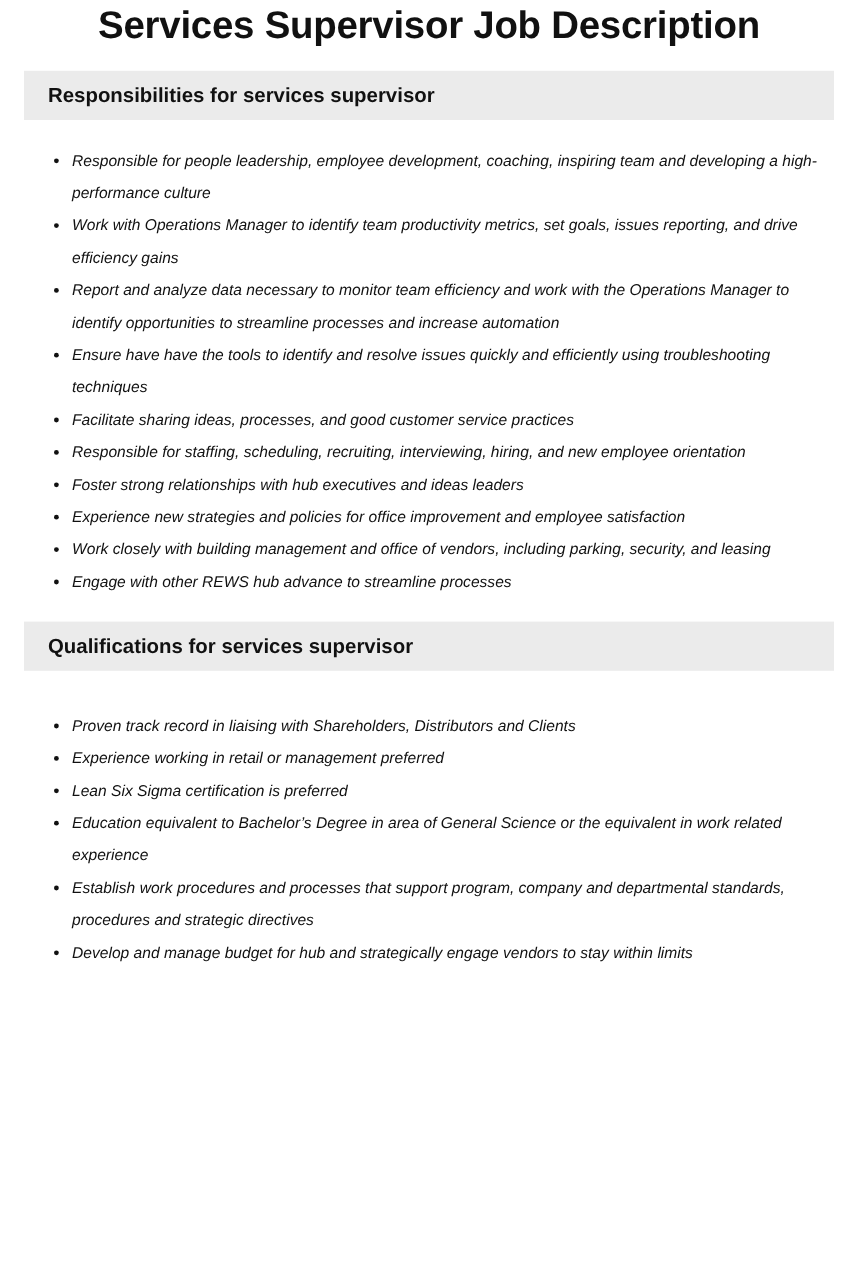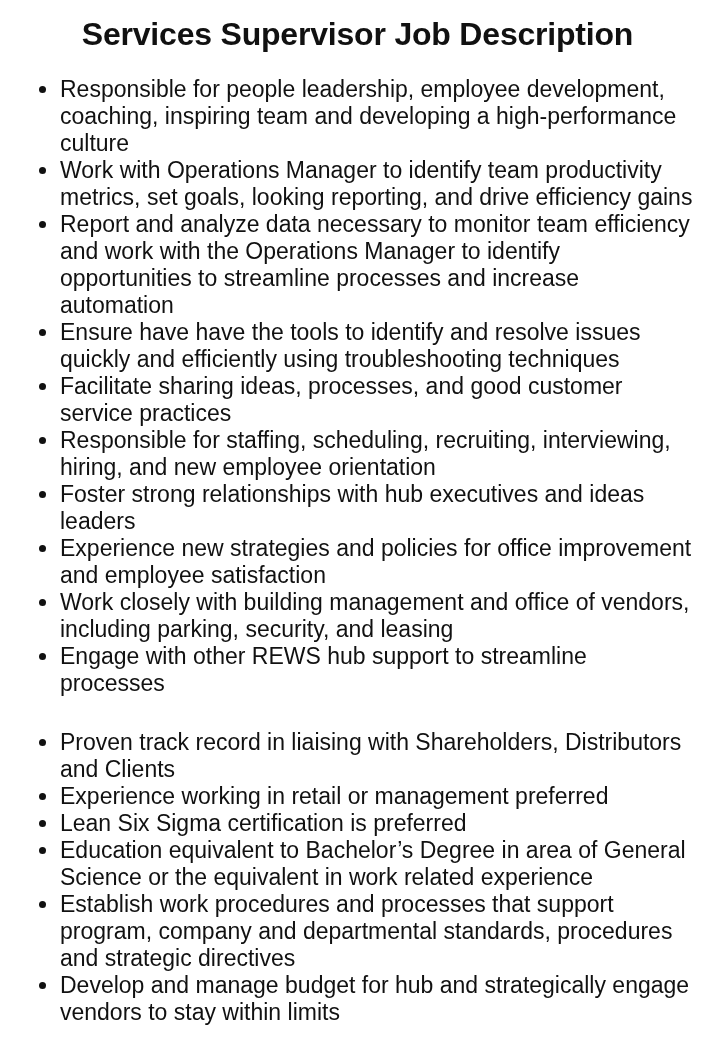--- a/index.html
+++ b/index.html
@@ -1,44 +1,46 @@
 <!DOCTYPE html>
 <html><head>
 <meta charset="utf-8">
 <style>
   html, body { margin: 0; padding: 0; background: #ffffff; }
   body { width: 720px; height: 1056px; overflow: hidden; font-family: "Liberation Sans", "DejaVu Sans", sans-serif; color: #111111; }
   .page { padding: 0 25px 0 20px; }
-  h1 { margin: 0; padding-top: 14px; height: 42px; text-align: center; font-size: 32px; font-weight: bold; line-height: 40px; letter-spacing: -0.2px; }
+  h1 { margin: 0; padding-top: 1px; height: 42px; text-align: center; font-size: 32px; font-weight: bold; line-height: 40px; letter-spacing: -0.2px; }
   .intro { margin: 16px 0 0 0; font-size: 17.5px; line-height: 27px; }
   .section-header { margin-top: 16px; background: #ebebeb; height: 41px; display: flex; align-items: center; padding-left: 20px; font-size: 17px; font-weight: bold; }
-  ul { margin: 20px 0 0 0; padding-left: 40px; font-size: 23px; line-height: 27px; }
+  ul { margin: 20px 0 0 0; padding-left: 40px; font-size: 13px; line-height: 27px; font-style: italic; }
   ul li { margin: 0; padding: 0; }
   .section-header.second { margin-top: 20px; }
   ul.second { margin-top: 32px; }
 </style>
 </head>
 <body>
 
 <div class="page">
   <h1>Services Supervisor Job Description</h1>
 
+  <div class="section-header">Responsibilities for services supervisor</div>
   <ul>
     <li>Responsible for people leadership, employee development, coaching, inspiring team and developing a high-performance culture</li>
-    <li>Work with Operations Manager to identify team productivity metrics, set goals, looking reporting, and drive efficiency gains</li>
+    <li>Work with Operations Manager to identify team productivity metrics, set goals, issues reporting, and drive efficiency gains</li>
     <li>Report and analyze data necessary to monitor team efficiency and work with the Operations Manager to identify opportunities to streamline processes and increase automation</li>
     <li>Ensure have have the tools to identify and resolve issues quickly and efficiently using troubleshooting techniques</li>
     <li>Facilitate sharing ideas, processes, and good customer service practices</li>
     <li>Responsible for staffing, scheduling, recruiting, interviewing, hiring, and new employee orientation</li>
     <li>Foster strong relationships with hub executives and ideas leaders</li>
     <li>Experience new strategies and policies for office improvement and employee satisfaction</li>
     <li>Work closely with building management and office of vendors, including parking, security, and leasing</li>
-    <li>Engage with other REWS hub support to streamline processes</li>
+    <li>Engage with other REWS hub advance to streamline processes</li>
   </ul>
 
+  <div class="section-header second">Qualifications for services supervisor</div>
   <ul class="second">
     <li>Proven track record in liaising with Shareholders, Distributors and Clients</li>
     <li>Experience working in retail or management preferred</li>
     <li>Lean Six Sigma certification is preferred</li>
     <li>Education equivalent to Bachelor’s Degree in area of General Science or the equivalent in work related experience</li>
     <li>Establish work procedures and processes that support program, company and departmental standards, procedures and strategic directives</li>
     <li>Develop and manage budget for hub and strategically engage vendors to stay within limits</li>
   </ul>
 </div>
 

